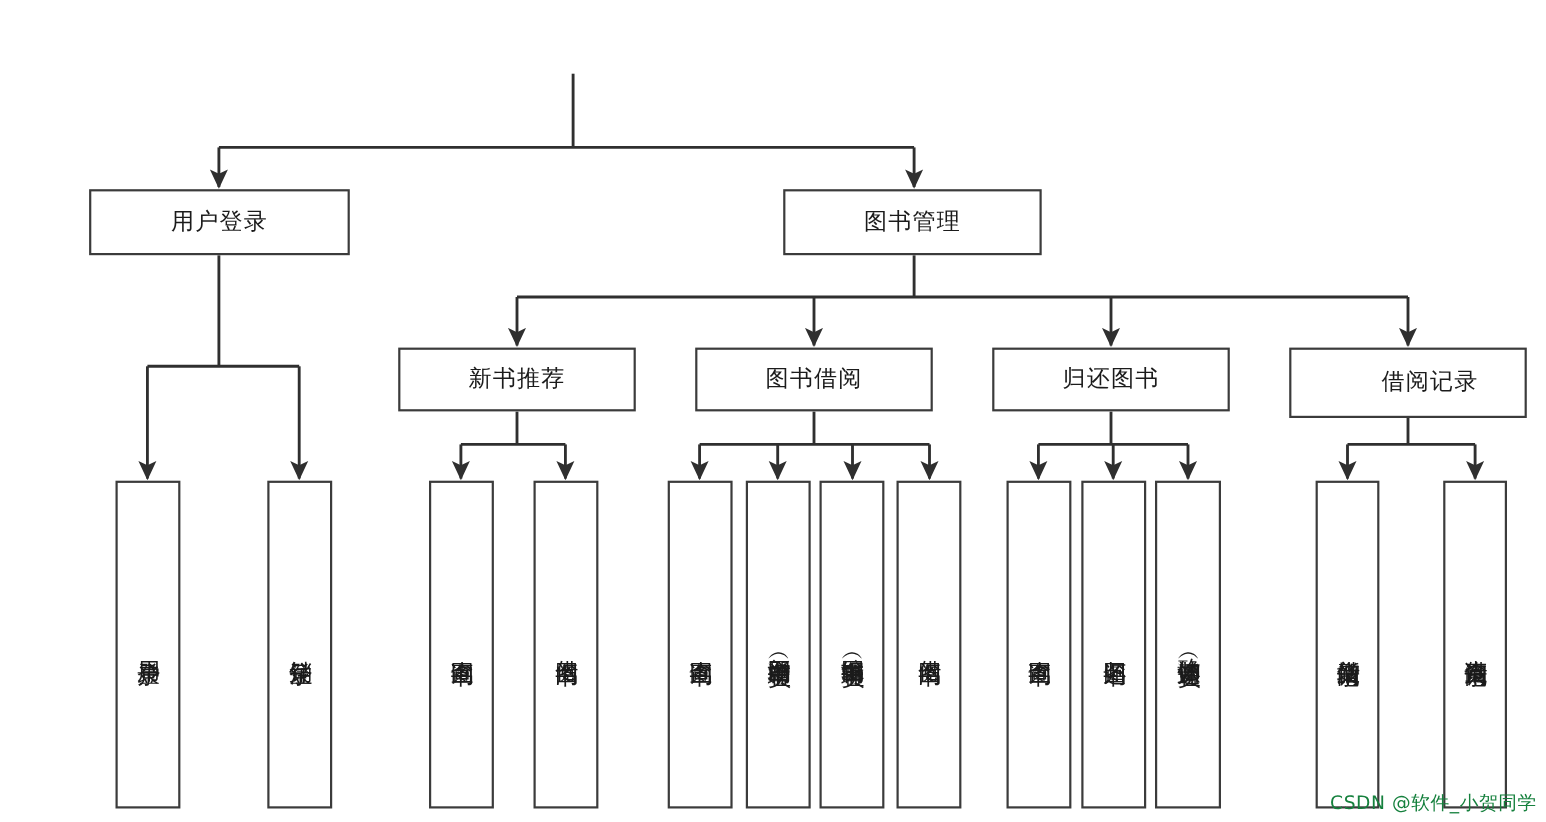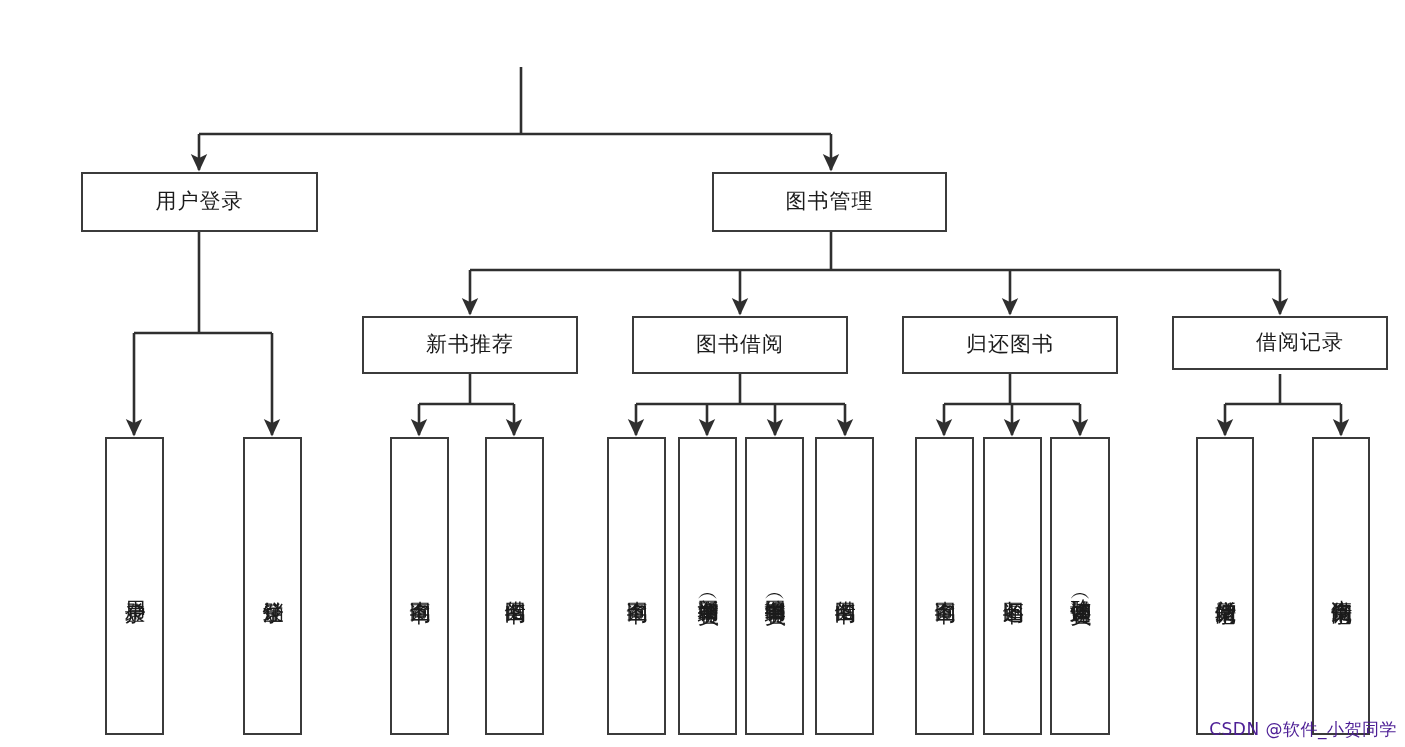--- a/index.html
+++ b/index.html
@@ -44,21 +44,21 @@
   .node.vert .vtext{
     writing-mode:vertical-rl;
     text-orientation:upright;
     white-space:nowrap;
     display:block;
   }
   #watermark{
     position:absolute;
     right:8px;bottom:6px;
     font-size:17px;
-    color:#4c1d95;
+    color:#15803d;
     letter-spacing:0.5px;
     white-space:nowrap;
     font-family:"DejaVu Sans","Liberation Sans",sans-serif;
   }
 </style>
 </head>
 <body>
 
 <div id="diagram">
 
@@ -122,21 +122,21 @@
 
   <div class="node horiz" id="node-l2-1" style="left: 712px; top: 172px; width: 235px; height: 60px;">
     <span>图书管理</span>
   </div>
   <div class="node horiz" id="node-l3-1" style="left: 632px; top: 316px; width: 216px; height: 58px;">
     <span>图书借阅</span>
   </div>
   <div class="node horiz" id="node-l3-2" style="left: 902px; top: 316px; width: 216px; height: 58px;">
     <span>归还图书</span>
   </div>
-  <div class="node horiz" id="node-l3-3" style="left: 1172px; top: 316px; width: 216px; height: 54px; padding-left: 40px;">
+  <div class="node horiz" id="node-l3-3" style="left: 1172px; top: 316px; width: 216px; height: 64px; padding-left: 40px;">
     <span>借阅记录</span>
   </div>
 
   <div class="node vert" id="node-leaf-0" style="left: 105px; top: 437px; width: 59px; height: 298px;">
     <span class="vtext">用户登录</span>
   </div>
   <div class="node vert" id="node-leaf-1" style="left: 243px; top: 437px; width: 59px; height: 298px;">
     <span class="vtext">注销登录</span>
   </div>
   <div class="node vert" id="node-leaf-2" style="left: 390px; top: 437px; width: 59px; height: 298px;">

